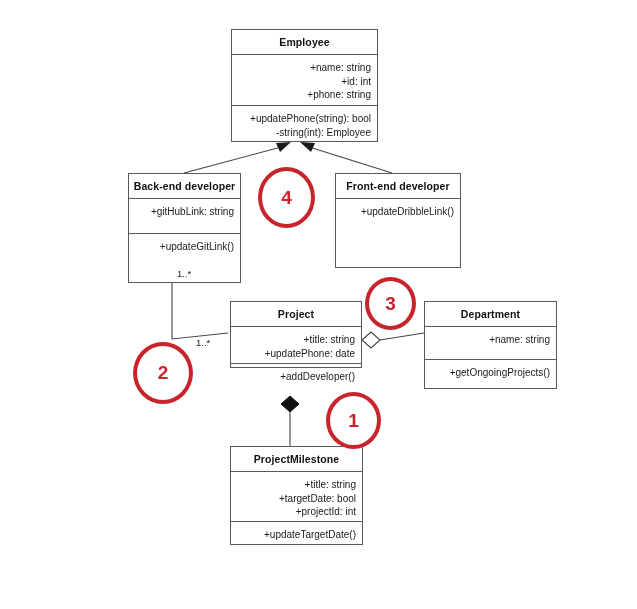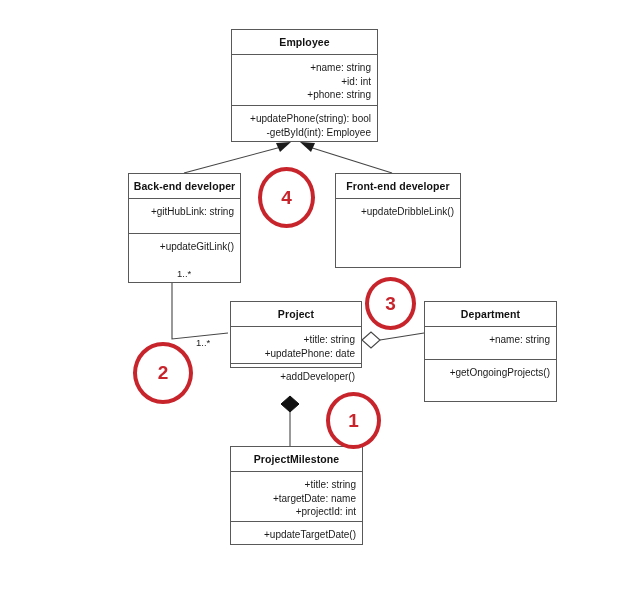--- a/index.html
+++ b/index.html
@@ -131,21 +131,21 @@
       </div>
       <div class="member">
         <span class="vis">+</span><span>phone: string</span>
       </div>
     </div>
     <div class="uml-compartment">
       <div class="member">
         <span class="vis">+</span><span>updatePhone(string): bool</span>
       </div>
       <div class="member">
-        <span class="vis">-</span><span>getById(int): Employee</span>
+        <span class="vis">-</span><span>string(int): Employee</span>
       </div>
     </div>
   </div>
 
   <div class="uml-class" style="left:128px; top:173px; width:113px; height:110px;">
     <div class="uml-name">Back-end developer</div>
     <div class="uml-compartment divider" style="height:35px;">
       <div class="member">
         <span class="vis">+</span><span>gitHubLink: string</span>
       </div>
@@ -176,42 +176,42 @@
         <span class="vis">+</span><span>updatePhone: date</span>
       </div>
     </div>
     <div class="uml-compartment">
       <div class="member">
         <span class="vis">+</span><span>addDeveloper()</span>
       </div>
     </div>
   </div>
 
-  <div class="uml-class" style="left:424px; top:301px; width:133px; height:101px;">
+  <div class="uml-class" style="left:424px; top:301px; width:133px; height:88px;">
     <div class="uml-name">Department</div>
     <div class="uml-compartment divider" style="height:33px;">
       <div class="member">
         <span class="vis">+</span><span>name: string</span>
       </div>
     </div>
     <div class="uml-compartment">
       <div class="member">
         <span class="vis">+</span><span>getOngoingProjects()</span>
       </div>
     </div>
   </div>
 
   <div class="uml-class" style="left:230px; top:446px; width:133px; height:99px;">
     <div class="uml-name">ProjectMilestone</div>
     <div class="uml-compartment divider" style="height:50px;">
       <div class="member">
         <span class="vis">+</span><span>title: string</span>
       </div>
       <div class="member">
-        <span class="vis">+</span><span>targetDate: name</span>
+        <span class="vis">+</span><span>targetDate: bool</span>
       </div>
       <div class="member">
         <span class="vis">+</span><span>projectId: int</span>
       </div>
     </div>
     <div class="uml-compartment">
       <div class="member">
         <span class="vis">+</span><span>updateTargetDate()</span>
       </div>
     </div>

